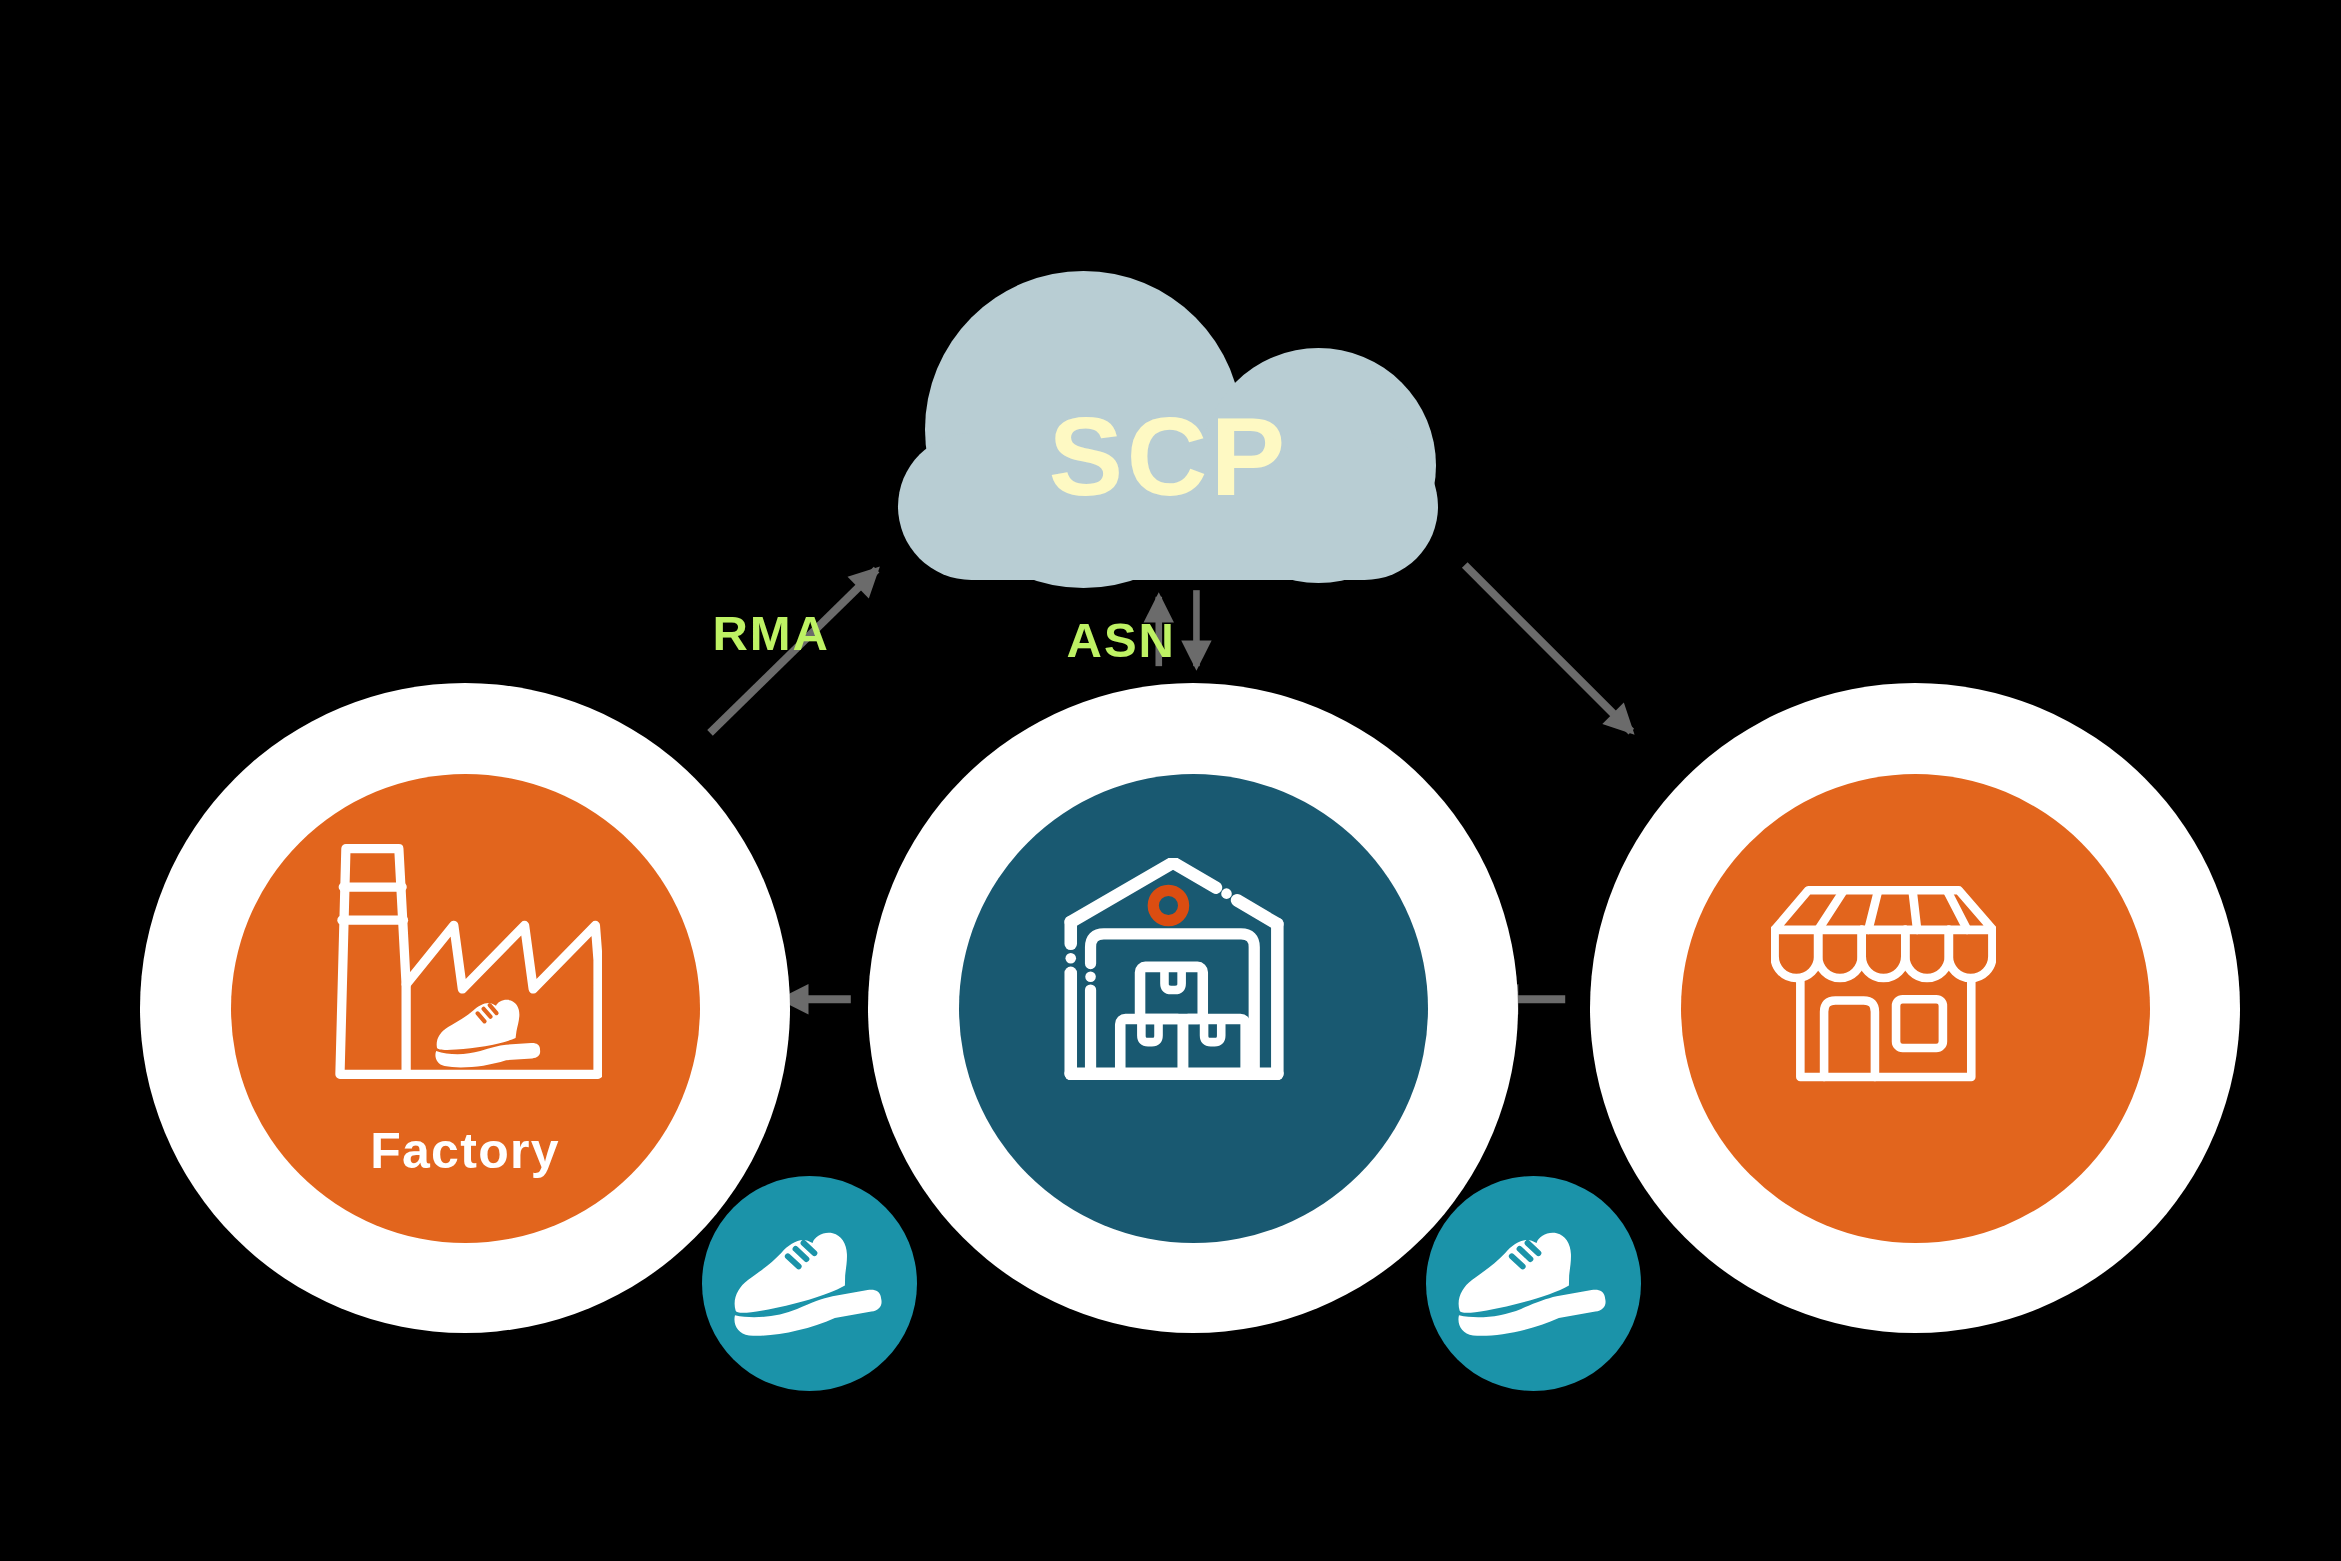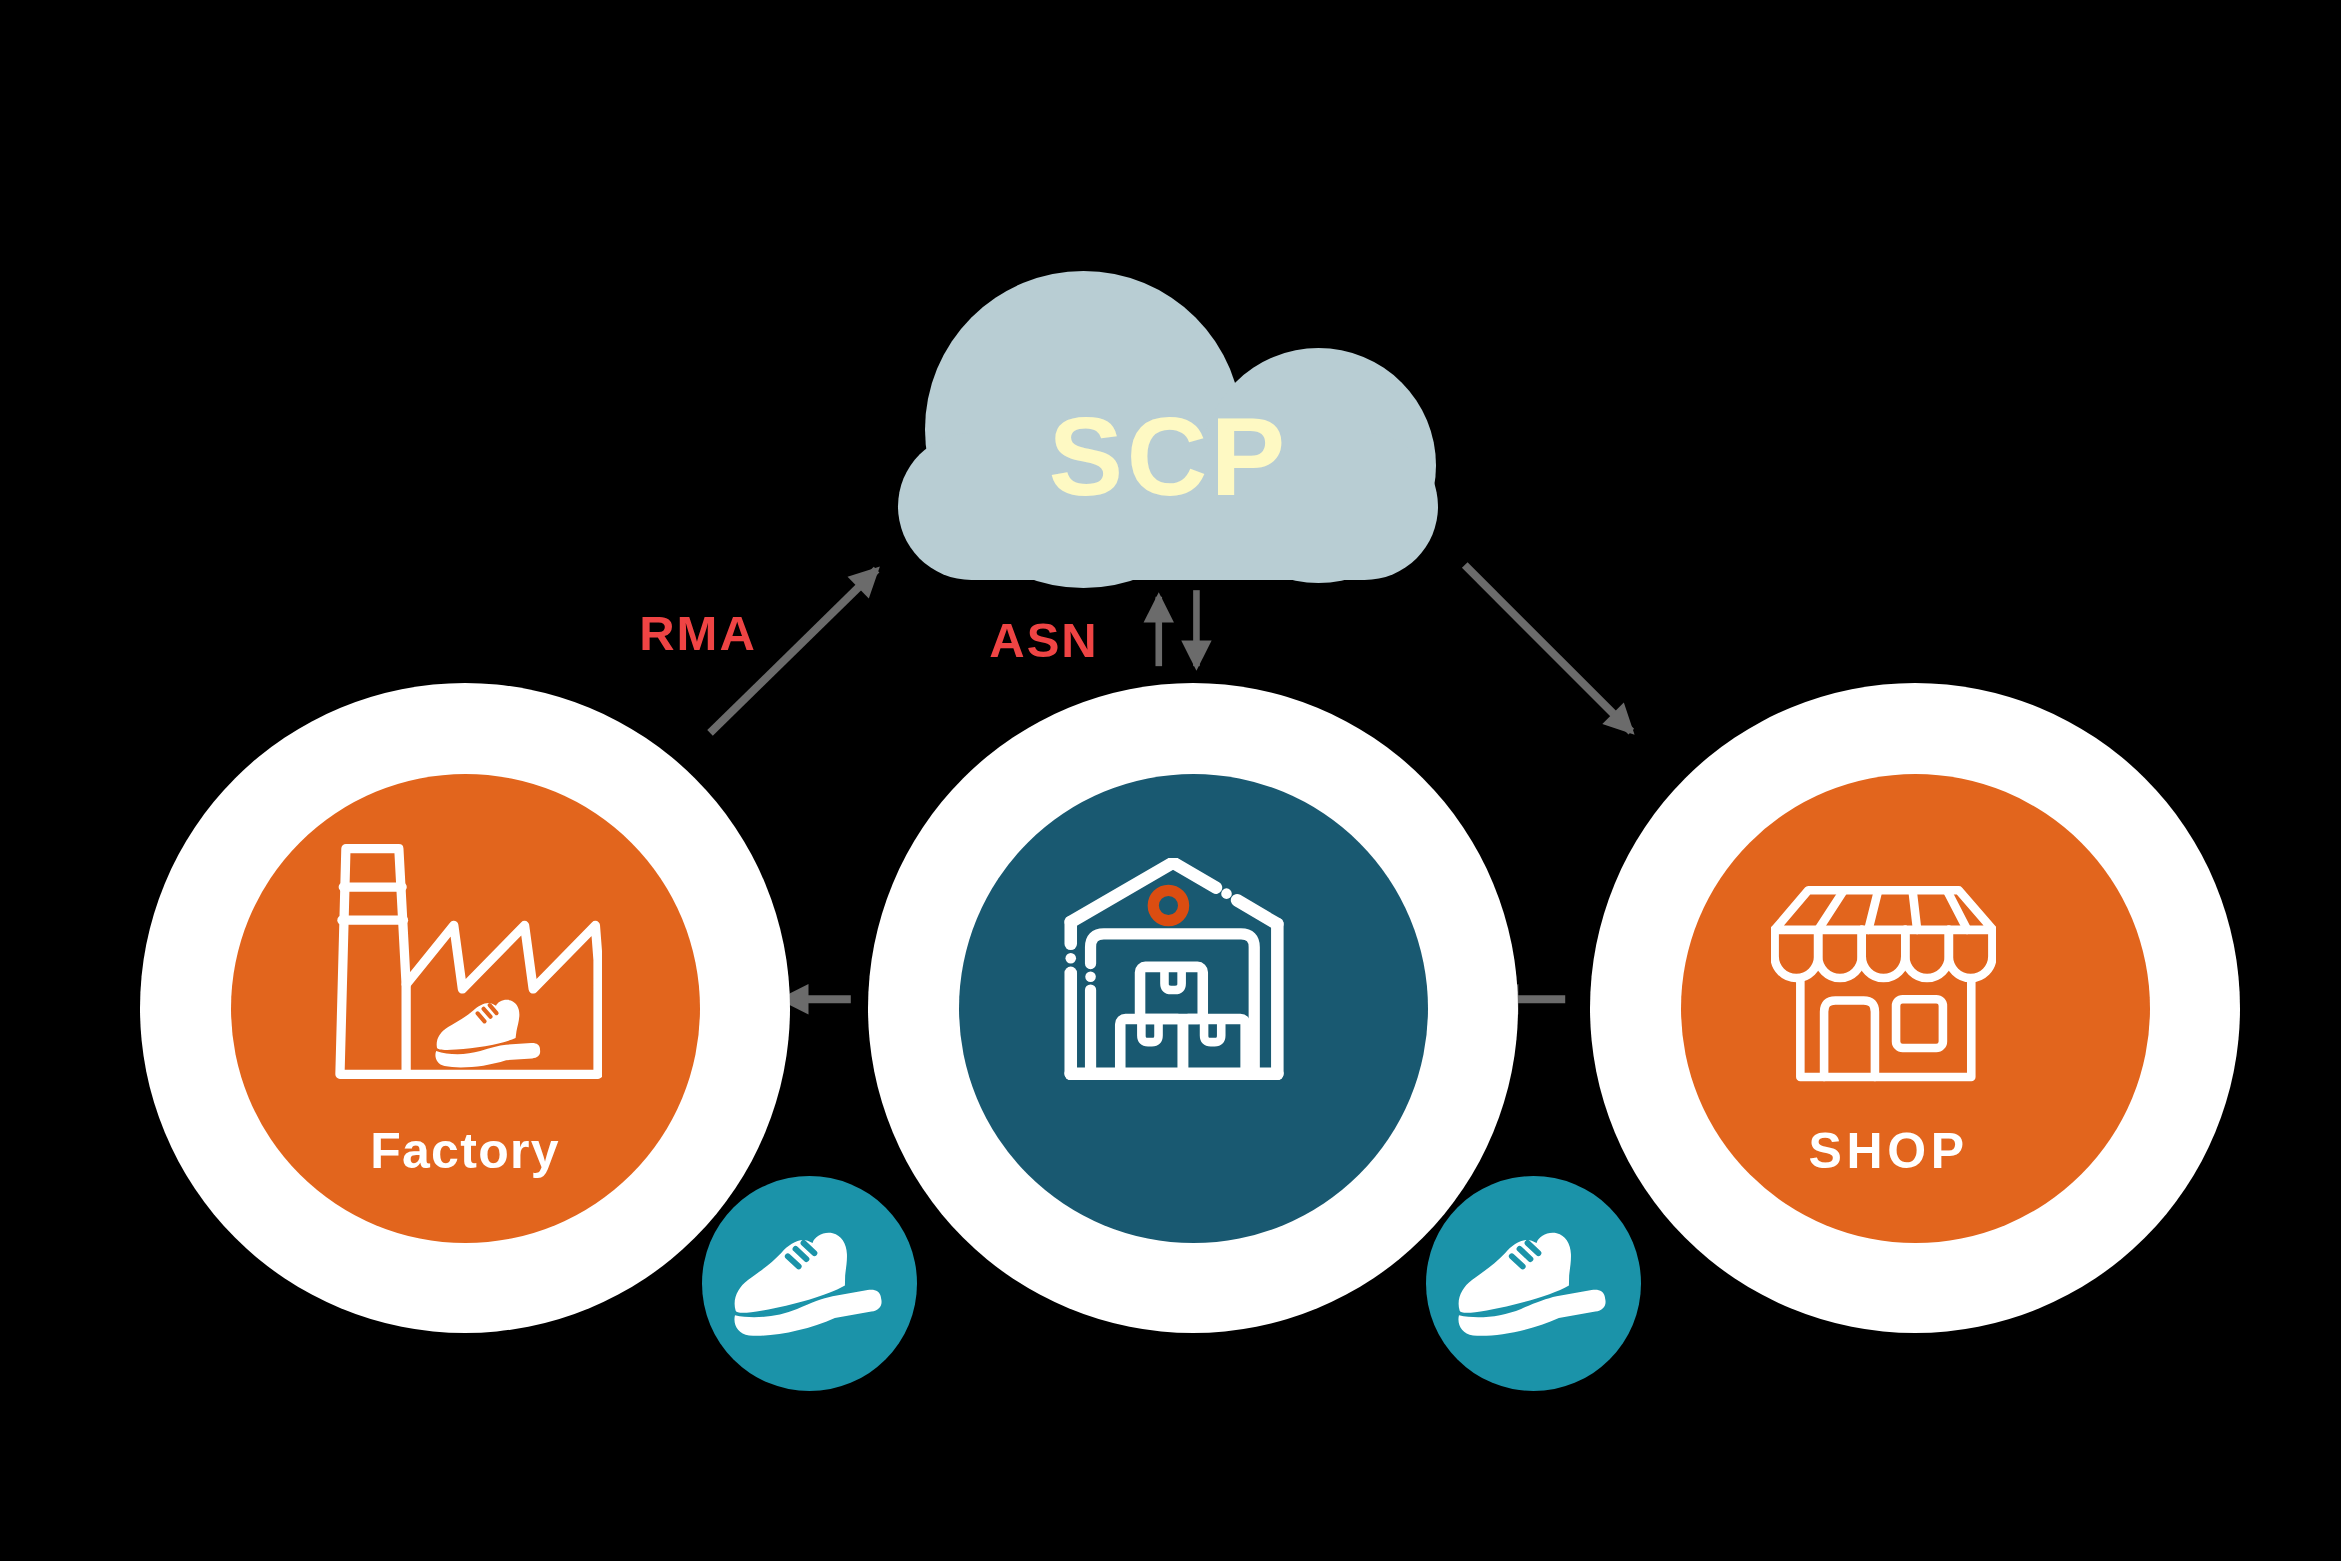--- a/index.html
+++ b/index.html
@@ -12,22 +12,22 @@
   .cloud-hump-left{left:925px;top:271px;width:317px;height:317px;border-radius:50%;}
   .cloud-hump-right{left:1201px;top:348px;width:235px;height:235px;border-radius:50%;}
   .cloud-base{left:898px;top:433px;width:540px;height:147px;border-radius:74px;}
   .cloud-title{
     position:absolute;left:970px;top:397px;width:397px;height:119px;
     font-size:112px;line-height:119px;font-weight:700;letter-spacing:3.3px;
     color:#fef9c3;text-align:center;
   }
   
   .flow-label{
-    position:absolute;width:264px;text-align:center;
-    font-size:49px;font-weight:700;letter-spacing:2px;color:#ef4444;
+    position:absolute;width:264px;text-align:right;
+    font-size:49px;font-weight:700;letter-spacing:2px;color:#bef264;
   }
   .flow-label.rma{left:566px;top:605px;}
   .flow-label.asn{left:912px;top:612px;}
   
   .arrows{position:absolute;left:0;top:0;width:2342px;height:1561px;}
   
   .node{position:absolute;width:650px;height:650px;top:683px;}
   .node.factory{left:140px;}
   .node.dc{left:868px;}
   .node.shop{left:1590px;}
@@ -157,21 +157,20 @@
         <path d="M5,68 V108 A33 33 0 0 0 71,108 V68"></path>
         <path d="M71,68 V108 A33 33 0 0 0 137,108 V68"></path>
         <path d="M137,68 V108 A33 33 0 0 0 203,108 V68"></path>
         <path d="M203,68 V108 A33 33 0 0 0 269,108 V68"></path>
         <path d="M269,68 V108 A33 33 0 0 0 335,108 V68"></path>
         <path d="M44,143 V291 H303 V143"></path>
         <path d="M80,291 V192 Q80,175 97,175 L140,175 Q157,175 157,192 V291"></path>
         <rect x="189" y="173" width="71" height="74" rx="10"></rect>
       </g>
     </svg>
-    <div class="node-label">SHOP</div>
   </div>
 
   <div class="badge left">
     <svg class="shoe" viewBox="0 0 120 72">
       <use href="#shoe-sym" width="120" height="72"></use>
     </svg>
   </div>
   <div class="badge right">
     <svg class="shoe" viewBox="0 0 120 72">
       <use href="#shoe-sym" width="120" height="72"></use>

